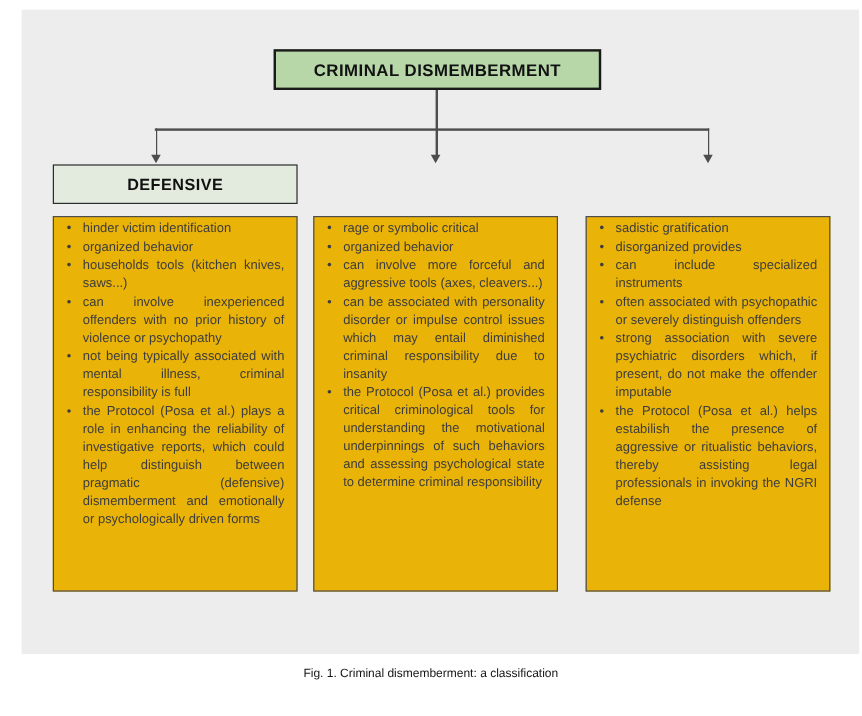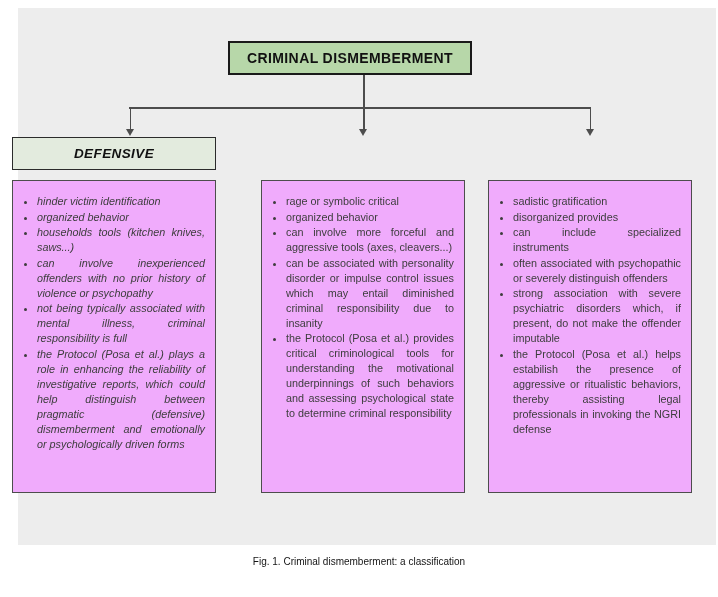--- a/index.html
+++ b/index.html
@@ -22,21 +22,21 @@
   }
   .panel{
     position:absolute;
     left:18px;top:8px;
     width:698px;height:537px;
     background:var(--panel-bg);
   }
   .root-box{
     position:absolute;
     left:228px;top:41px;
-    width:244px;height:34px;
+    width:273px;height:34px;
     background:var(--root-fill);
     border:2.2px solid var(--border-dark);
     display:flex;align-items:center;justify-content:center;
     font-weight:bold;font-size:14px;letter-spacing:0.4px;
     color:#111;
   }
   .line{position:absolute;background:var(--line-color);}
   .vline{width:1.5px;}
   .hline{height:1.5px;}
   .arrow-down{
@@ -51,44 +51,44 @@
     width:204px;height:33px;
     background:var(--header-fill);
     border:1.6px solid #2B2B2B;
     display:flex;align-items:center;justify-content:center;
     font-weight:bold;font-size:13.5px;letter-spacing:0.4px;
     color:#111;
   }
   .col-body{
     position:absolute;top:180px;
     width:204px;height:313px;
-    background:#f0abfc;
+    background:#eab308;
     border:1.3px solid var(--box-border);
-    padding:13px 10px 0 7px;
+    padding:2px 10px 0 7px;
   }
   .col-body ul{
     margin:0;padding-left:17px;
     list-style:disc outside;
   }
   .col-body li{
     font-size:10.8px;
     line-height:15px;
     text-align:justify;
     color:var(--text-color);
     margin:0 0 0.5px 0;
   }
   .caption{
     position:absolute;
     left:0;top:556px;width:718px;
     text-align:center;
     font-size:10px;
     color:#141414;
   }
   
-  .c1{left:12px;font-style:italic;}
+  .c1{left:44px;}
   .c2{left:261px;}
   .c3{left:488px;}
 </style>
 </head>
 <body>
 
 <div class="page">
   <div class="panel"></div>
 
   <div class="root-box">

